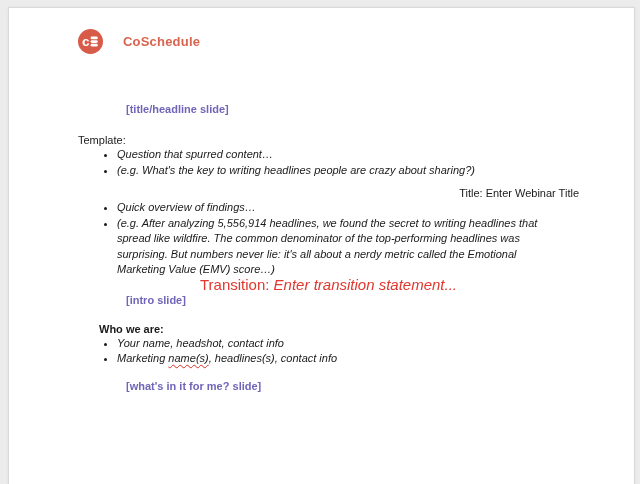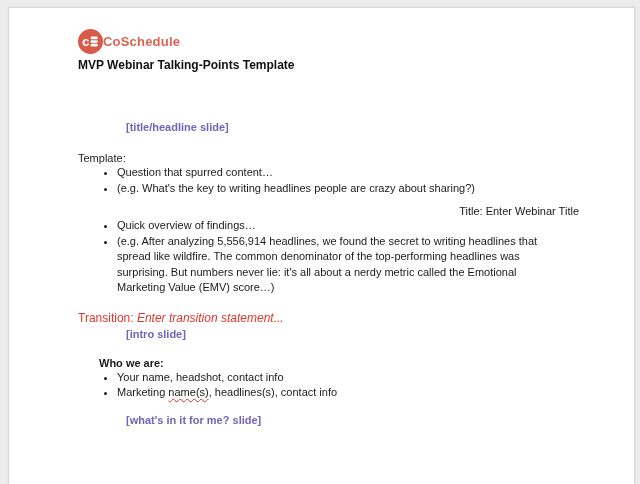--- a/index.html
+++ b/index.html
@@ -26,21 +26,21 @@
     padding: 21px 55px 0 69px;
     color: #1a1a1a;
   }
   .logo-row {
     display: flex;
     align-items: center;
     height: 25px;
   }
   .logo-mark { width: 25px; height: 25px; display: block; }
   .wordmark {
-    margin-left: 0;
+    margin-left: 20px;
     font-size: 13px;
     font-weight: bold;
     color: var(--wordmark-orange, #d96450);
     letter-spacing: 0.2px;
   }
   .doc-title {
     margin-top: 4px;
     font-size: 12px;
     font-weight: bold;
     line-height: 14px;
@@ -62,30 +62,31 @@
   .question-label { margin-top: 18px; }
   .title-line { margin-top: 9px; text-align: right; }
   ul.bullets {
     margin: 0;
     padding: 0 0 0 39px;
     width: 447px;
   }
   ul.bullets li {
     font-size: 11px;
     line-height: 15.5px;
+    font-style: italic;
     color: #1a1a1a;
   }
   .bullets-question { margin-top: 4px; }
   .bullets-overview { margin-top: 24px; }
   .bullets-who { margin-top: 20px; }
   .transition-line {
-    margin-top: 16px;
-    font-size: 12px;
+    font-size: 15px;
     line-height: 13px;
     color: var(--transition-red, #e0372e);
+    text-align: center;
   }
   .transition-line .stmt { font-style: italic; }
   .intro-header { margin-top: 3px; }
   .who-label {
     margin-top: 16px;
     font-size: 11px;
     font-weight: bold;
     line-height: 13px;
     margin-left: 21px;
   }
@@ -106,21 +107,20 @@
       <svg class="logo-mark" viewBox="0 0 25 25">
         <circle cx="12.5" cy="12.5" r="12.5" fill="#d85b49"></circle>
         <text x="4" y="17.2" font-family="Liberation Sans, sans-serif" font-size="13.5" font-weight="bold" fill="#ffffff">c</text>
         <rect x="12.6" y="7.6" width="7.2" height="2.7" rx="1.35" fill="#ffffff"></rect>
         <rect x="12.6" y="11.2" width="7.2" height="2.7" rx="1.35" fill="#ffffff"></rect>
         <rect x="12.6" y="14.8" width="7.2" height="2.7" rx="1.35" fill="#ffffff"></rect>
       </svg>
       <span class="wordmark">CoSchedule</span>
     </div>
 
-    <div class="doc-title">MVP Webinar Talking-Points Template</div>
 
     <div class="slide-header first">[title/headline slide]</div>
 
     <div class="body-line question-label">Template:</div>
 
     <ul class="bullets bullets-question">
       <li>Question that spurred content…</li>
       <li>(e.g. What's the key to writing headlines people are crazy about sharing?)</li>
     </ul>
 

